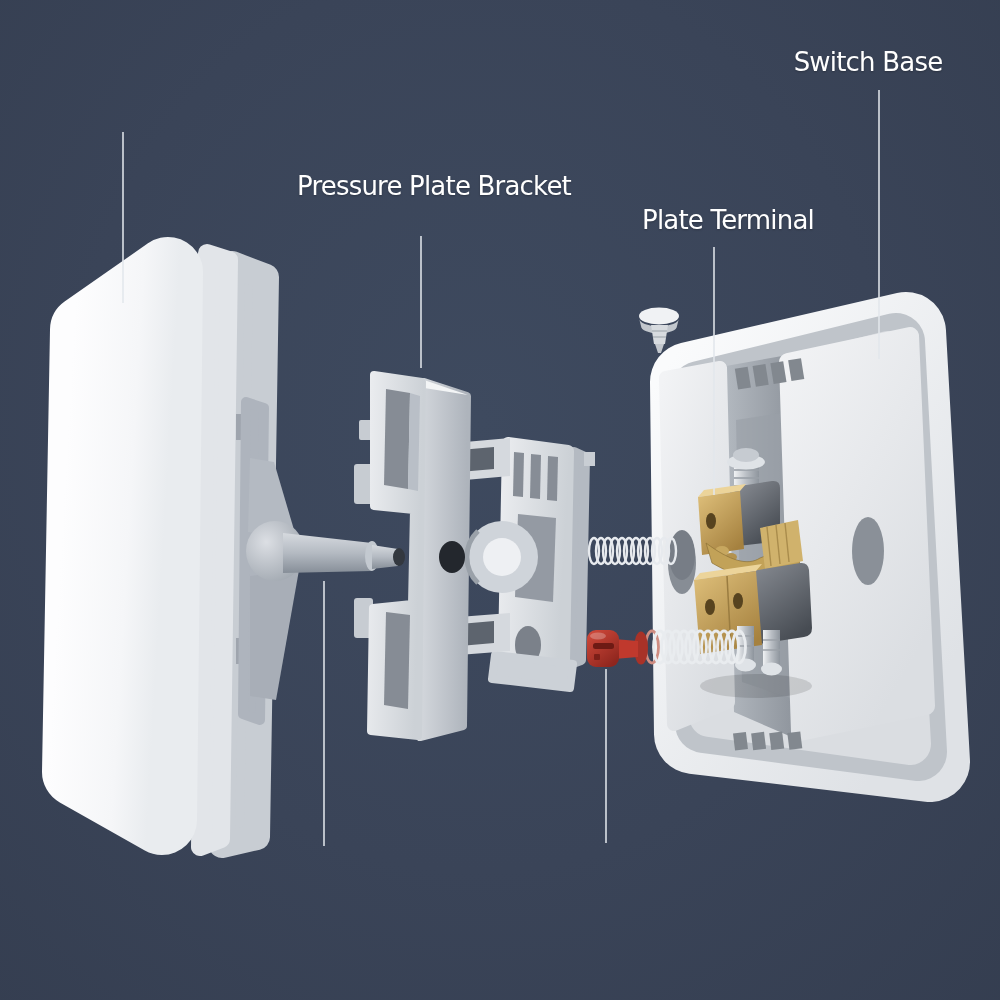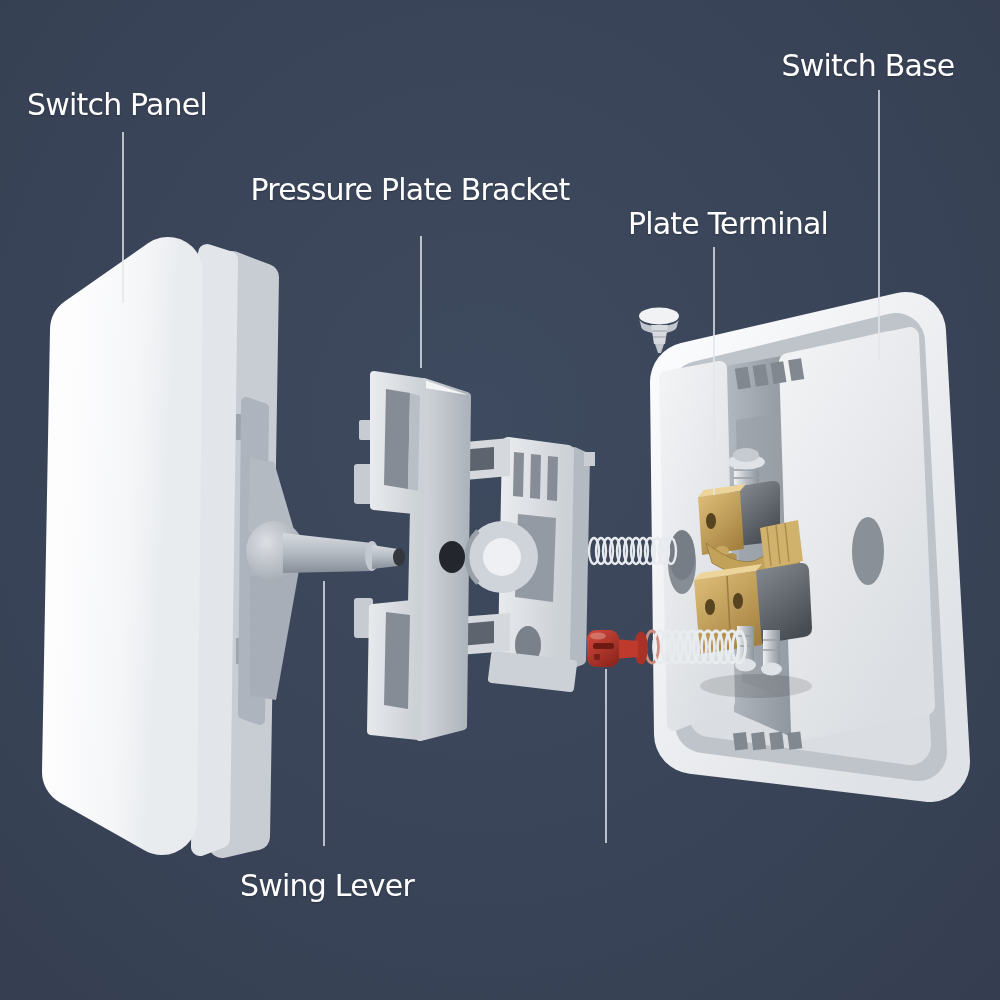--- a/index.html
+++ b/index.html
@@ -11,26 +11,26 @@
     background:var(--background);
     font-family:"DejaVu Sans","Liberation Sans",sans-serif;
   }
   .stage{
     position:relative;width:1000px;height:1000px;
     background:radial-gradient(ellipse at 48% 42%, #3e4a5f 0%, var(--background) 55%, #333c4e 115%);
   }
   .stage svg{position:absolute;left:0;top:0;}
   .label{
     position:absolute;transform:translateX(-50%);
-    color:var(--label_text);font-size:30px;letter-spacing:-0.8px;
+    color:var(--label_text);font-size:26px;letter-spacing:-0.8px;
     white-space:nowrap;line-height:1.3;text-align:center;
     text-shadow:0 1px 2px rgba(0,0,0,0.25);
   }
   .lbl-switch-panel{left:117px;top:85px}
-  .lbl-pressure-plate-bracket{left:410px;top:170px}
+  .lbl-pressure-plate-bracket{left:434px;top:170px}
   .lbl-saddle-terminal{left:728px;top:204px}
   .lbl-switch-base{left:868px;top:46px}
   .lbl-swing-lever{left:327px;top:866px}
   .lbl-smart-mode{left:620px;top:847px}
   .leader{stroke:var(--leader_line);stroke-width:1.8;opacity:0.85;}
 </style>
 </head>
 <body>
 
 <div class="stage">
@@ -253,20 +253,18 @@
   <g>
     <line class="leader" x1="123" y1="132" x2="123" y2="303"></line>
     <line class="leader" x1="421" y1="236" x2="421" y2="368"></line>
     <line class="leader" x1="714" y1="247" x2="714" y2="495"></line>
     <line class="leader" x1="879" y1="90" x2="879" y2="359"></line>
     <line class="leader" x1="324" y1="581" x2="324" y2="846"></line>
     <line class="leader" x1="606" y1="669" x2="606" y2="843"></line>
   </g>
 </svg>
 
-  <div class="label lbl-switch-panel">Switch Panel</div>
   <div class="label lbl-pressure-plate-bracket">Pressure Plate Bracket</div>
   <div class="label lbl-saddle-terminal">Plate Terminal</div>
   <div class="label lbl-switch-base">Switch Base</div>
-  <div class="label lbl-swing-lever">Swing Lever</div>
   <div class="label lbl-smart-mode">
   </div>
 </div>
 
 </body></html>

